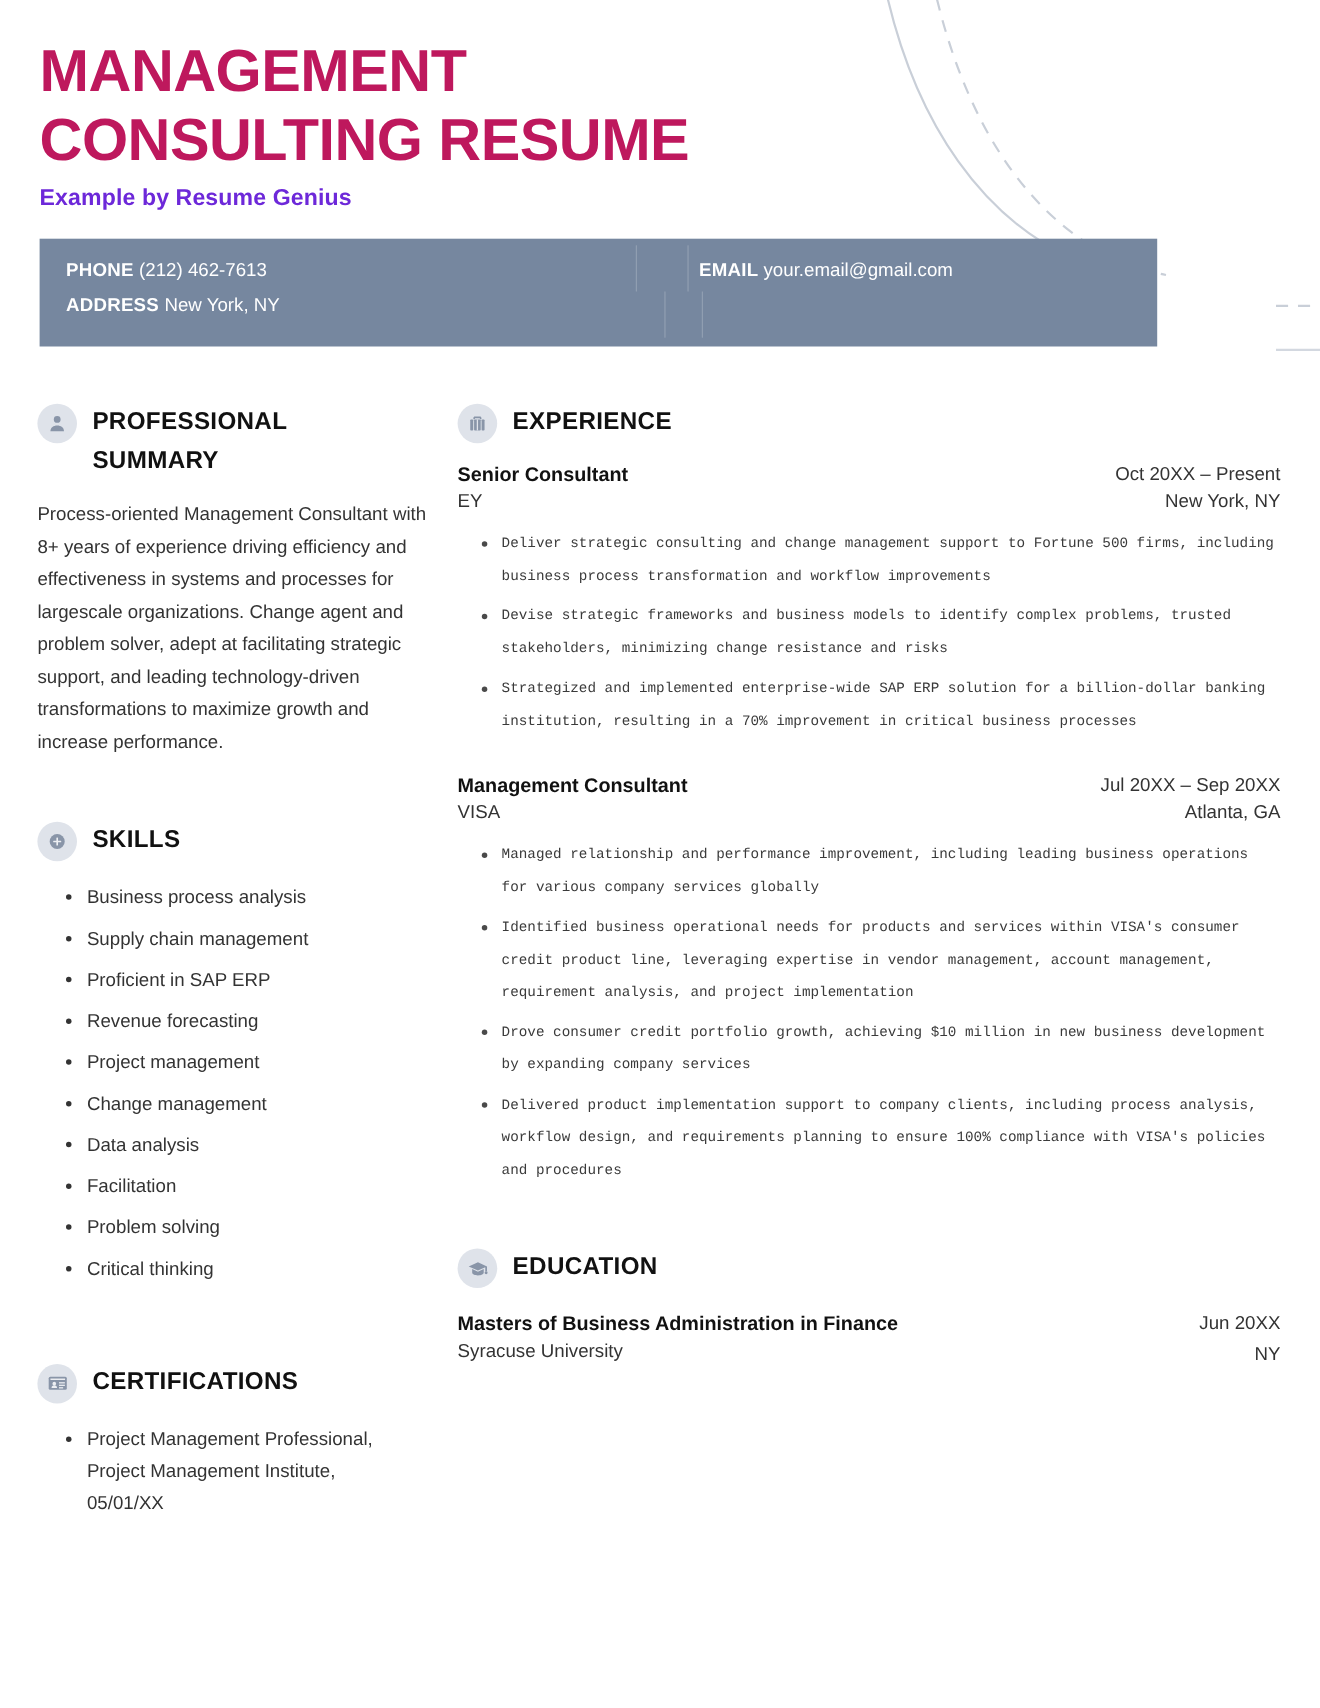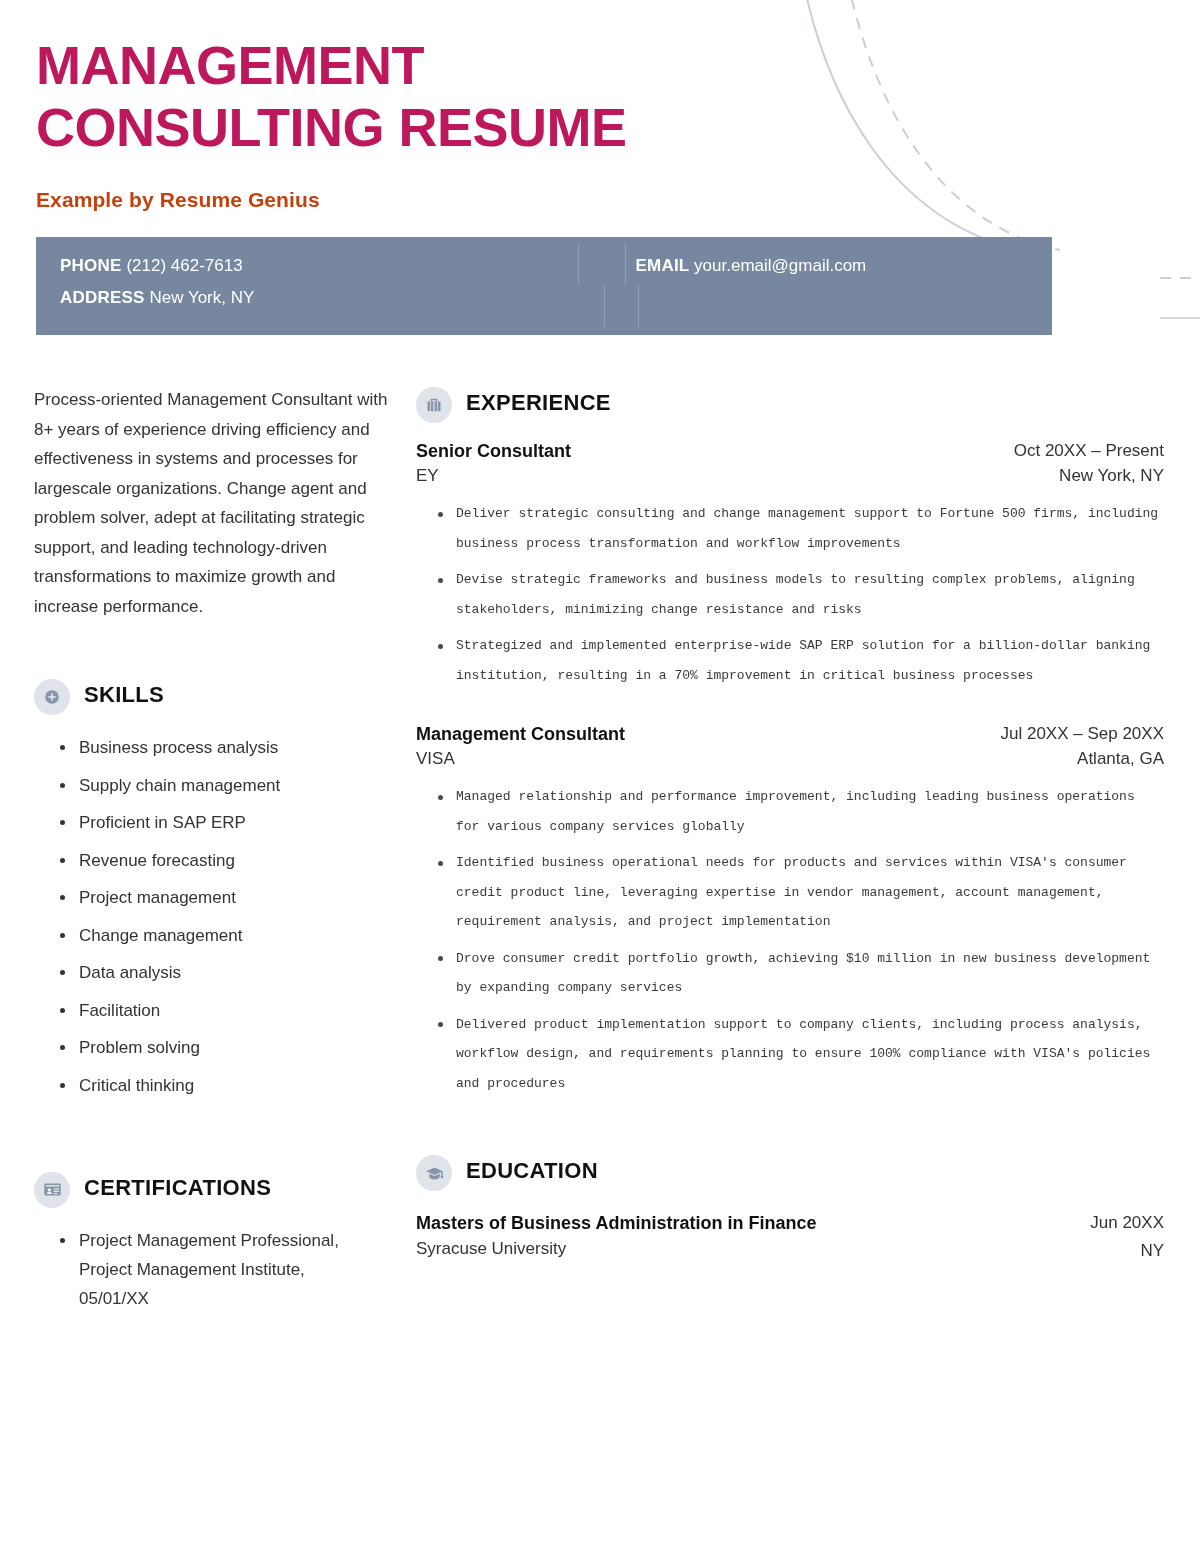--- a/index.html
+++ b/index.html
@@ -44,24 +44,24 @@
     font-weight: bold;
     font-size: 54px;
     line-height: 1.15;
     letter-spacing: -0.5px;
     color: #be185d;
     max-width: 760px;
   }
   .resume-title .line { display: block; }
 
   .resume-subtitle {
-    margin-top: 30px;
+    margin-top: 10px;
     font-size: 21px;
     font-weight: bold;
-    color: #c2410c;
+    color: #6d28d9;
     letter-spacing: 0.1px;
   }
 
   
   .contact-bar {
     position: relative;
     margin-top: 25px;
     margin-left: 36px;
     width: 1016px;
     background: #76879F;
@@ -304,20 +304,32 @@
       </div>
       <div class="contact-cell col2"></div>
     </div>
   </div>
 
   <div class="main">
 
     <div class="col-left">
 
       <div>
+        <div class="section-head">
+          <span class="section-icon">
+            <svg width="20" height="20" viewBox="0 0 24 24" fill="#8995A8">
+              <circle cx="12" cy="7.5" r="3.7"></circle>
+              <path d="M4.6 20.5c0-4.1 3.4-6.4 7.4-6.4s7.4 2.3 7.4 6.4z"></path>
+            </svg>
+          </span>
+          <div class="section-title wrap2">
+            <span>PROFESSIONAL</span><br>
+            <span>SUMMARY</span>
+          </div>
+        </div>
         <p class="summary-text">Process-oriented Management Consultant with 8+ years of experience driving efficiency and effectiveness in systems and processes for largescale organizations. Change agent and problem solver, adept at facilitating strategic support, and leading technology-driven transformations to maximize growth and increase performance.</p>
       </div>
 
       <div class="block-gap-lg"></div>
 
       <div>
         <div class="section-head">
           <span class="section-icon">
             <svg width="20" height="20" viewBox="0 0 24 24">
               <circle cx="12" cy="12" r="8.2" fill="#8995A8"></circle>
@@ -385,21 +397,21 @@
           <div class="job-row">
             <div class="job-title">Senior Consultant</div>
             <div class="job-date">Oct 20XX – Present</div>
           </div>
           <div class="job-row">
             <div class="job-company">EY</div>
             <div class="job-location">New York, NY</div>
           </div>
           <ul class="job-bullets">
             <li>Deliver strategic consulting and change management support to Fortune 500 firms, including business process transformation and workflow improvements</li>
-            <li>Devise strategic frameworks and business models to resulting complex problems, aligning stakeholders, minimizing change resistance and risks</li>
+            <li>Devise strategic frameworks and business models to identify complex problems, trusted stakeholders, minimizing change resistance and risks</li>
             <li>Strategized and implemented enterprise-wide SAP ERP solution for a billion-dollar banking institution, resulting in a 70% improvement in critical business processes</li>
           </ul>
         </div>
 
         <div class="job">
           <div class="job-row">
             <div class="job-title">Management Consultant</div>
             <div class="job-date">Jul 20XX – Sep 20XX</div>
           </div>
           <div class="job-row">

